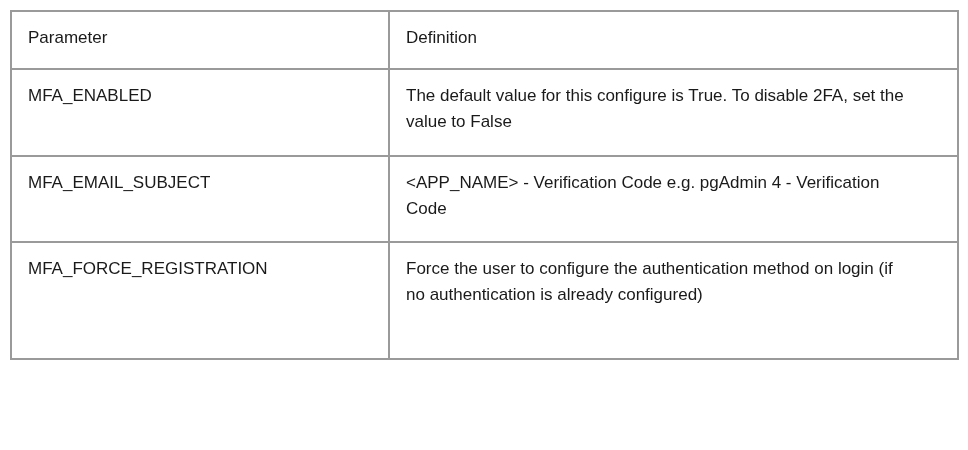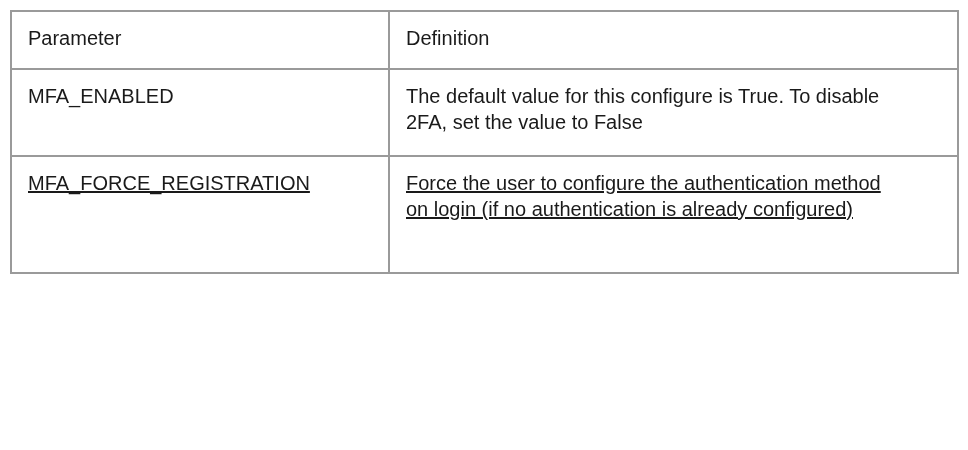--- a/index.html
+++ b/index.html
@@ -37,35 +37,35 @@
   .param-table col.col-param { width: 378px; }
   .param-table col.col-def   { width: 569px; }
 
   .param-table th,
   .param-table td {
     border: 2px solid #9a9a9a;
     padding: 13px 16px 13px 16px;
     vertical-align: top;
     text-align: left;
     font-weight: normal;
-    font-size: 20px;
+    font-size: 17px;
     line-height: 26px;
     color: #1a1a1a;
     font-family: "Liberation Sans", sans-serif;
     background: #ffffff;
     word-wrap: break-word;
     overflow-wrap: break-word;
   }
 
   .param-table tr.header-row th { height: 30px; }
 
   .param-table tr.row-0 td { height: 59px; }
   .param-table tr.row-1 td { height: 61px; }
   .param-table tr.row-2 td { height: 58px; }
-  .param-table tr.row-3 td { height: 89px; text-decoration: underline; }
+  .param-table tr.row-3 td { height: 89px; }
 
   .cell-text {
     display: block;
     max-width: 100%;
   }
 
   .param-table td.cell-param .cell-text {
     white-space: nowrap;
   }
 
@@ -95,20 +95,28 @@
     </thead>
     <tbody>
       <tr class="row-0">
         <td class="cell-param">
           <span class="cell-text">MFA_ENABLED</span>
         </td>
         <td class="cell-def">
           <span class="cell-text">The default value for this configure is True. To disable 2FA, set the value to False</span>
         </td>
       </tr>
+      <tr class="row-2">
+        <td class="cell-param">
+          <span class="cell-text">MFA_EMAIL_SUBJECT</span>
+        </td>
+        <td class="cell-def">
+          <span class="cell-text">&lt;APP_NAME&gt; - Verification Code e.g. pgAdmin 4 - Verification Code</span>
+        </td>
+      </tr>
       <tr class="row-3">
         <td class="cell-param">
           <span class="cell-text">MFA_FORCE_REGISTRATION</span>
         </td>
         <td class="cell-def">
           <span class="cell-text">Force the user to configure the authentication method on login (if no authentication is already configured)</span>
         </td>
       </tr>
     </tbody>
   </table>

